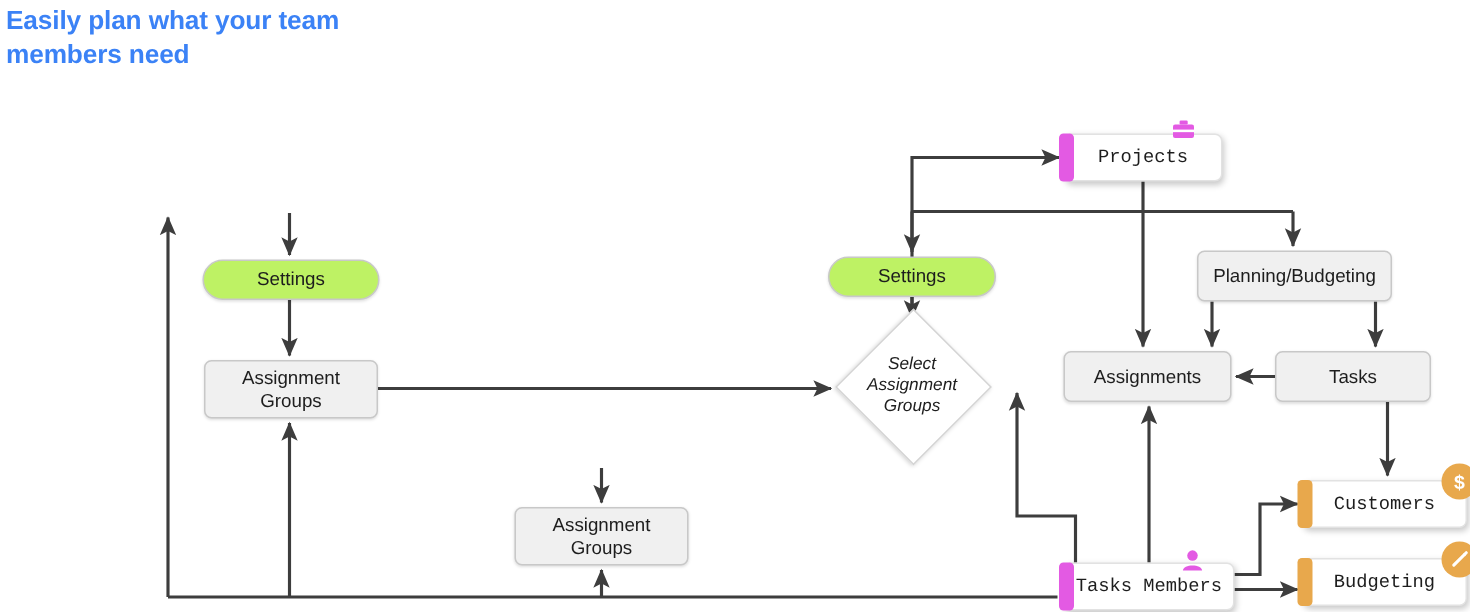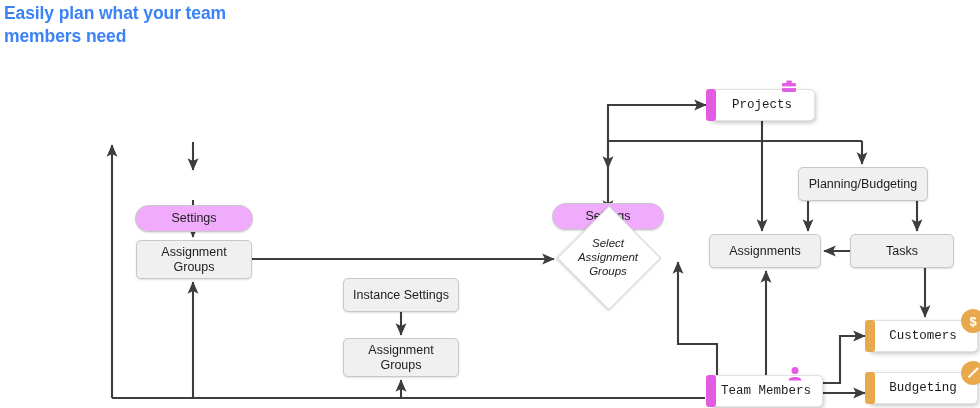--- a/index.html
+++ b/index.html
@@ -61,25 +61,24 @@
 
   
   .node.proc {
     background: #f0f0f0;
     border: 1px solid #c8c8c8;
     border-radius: 5px;
     box-shadow: 0 1px 2px rgba(0,0,0,0.13);
   }
   
   .node.pill {
-    background: #f0abfc;
+    background: #bef264;
     border: 1px solid #c8c8c8;
     border-radius: 999px;
     box-shadow: 0 1px 2px rgba(0,0,0,0.13);
-    margin-top: 32px;
   }
   
   .node.diamond {
     background: transparent;
     border: none;
     box-shadow: none;
     font-style: italic;
   }
   .node.diamond .dia-shape {
     position: absolute;
@@ -211,23 +210,20 @@
 
   <div class="node pill" style="left:135px; top:173px; width:118px; height:27px;">
     <span class="label">Settings</span>
   </div>
 
   <div class="node proc" style="left:136px; top:240px; width:116px; height:39px;">
     <span class="label">Assignment
 Groups</span>
   </div>
 
-  <div class="node proc" style="left:343px; top:278px; width:116px; height:34px;">
-    <span class="label">Instance Settings</span>
-  </div>
 
   <div class="node proc" style="left:343px; top:338px; width:116px; height:39px;">
     <span class="label">Assignment
 Groups</span>
   </div>
 
   <div class="node pill" style="left:552px; top:171px; width:112px; height:27px;">
     <span class="label">Settings</span>
   </div>
 
@@ -284,16 +280,16 @@
   </div>
 
   <div class="node card" style="left:709px; top:375px; width:114px; height:32px;">
     <span class="accent" style="background:#e35ae3;"></span>
     <span class="badge sq" style="right:16px;">
       <svg width="22" height="20" viewBox="0 0 22 20" aria-hidden="true">
         <circle cx="11" cy="6.4" r="3.5" fill="#e35ae3"></circle>
         <path d="M4.6 16.4 C4.6 11.8 17.4 11.8 17.4 16.4 Z" fill="#e35ae3"></path>
       </svg>
     </span>
-    <span class="label">Team Members</span>
+    <span class="label">Tasks Members</span>
   </div>
 
 </div>
 
 </body></html>

